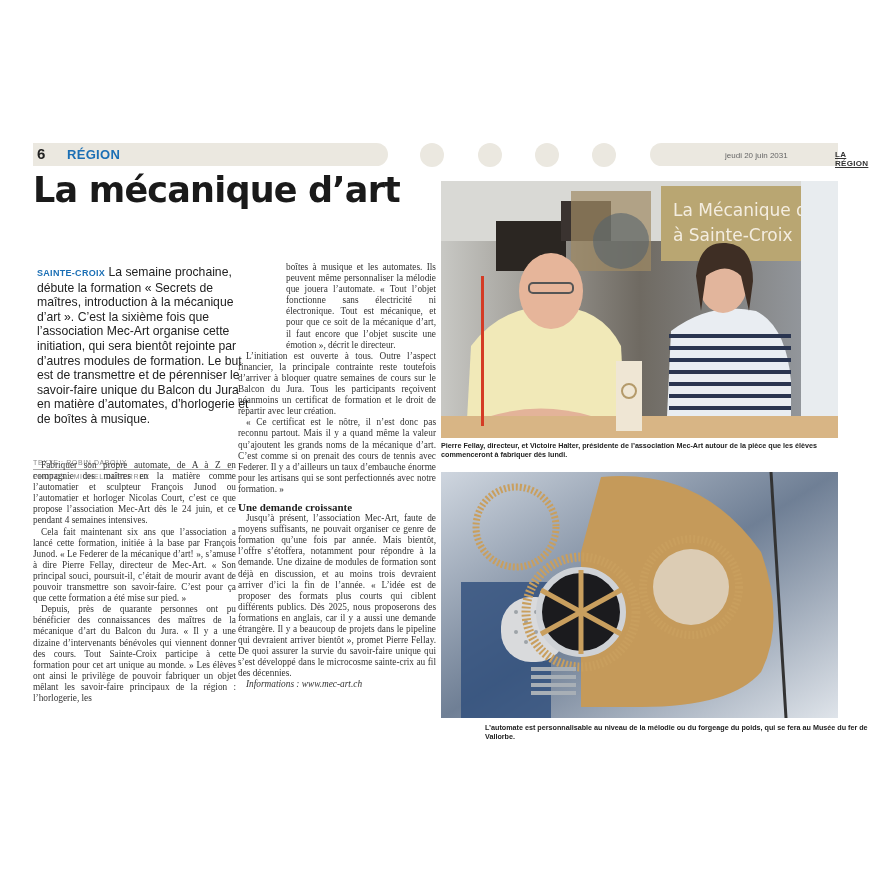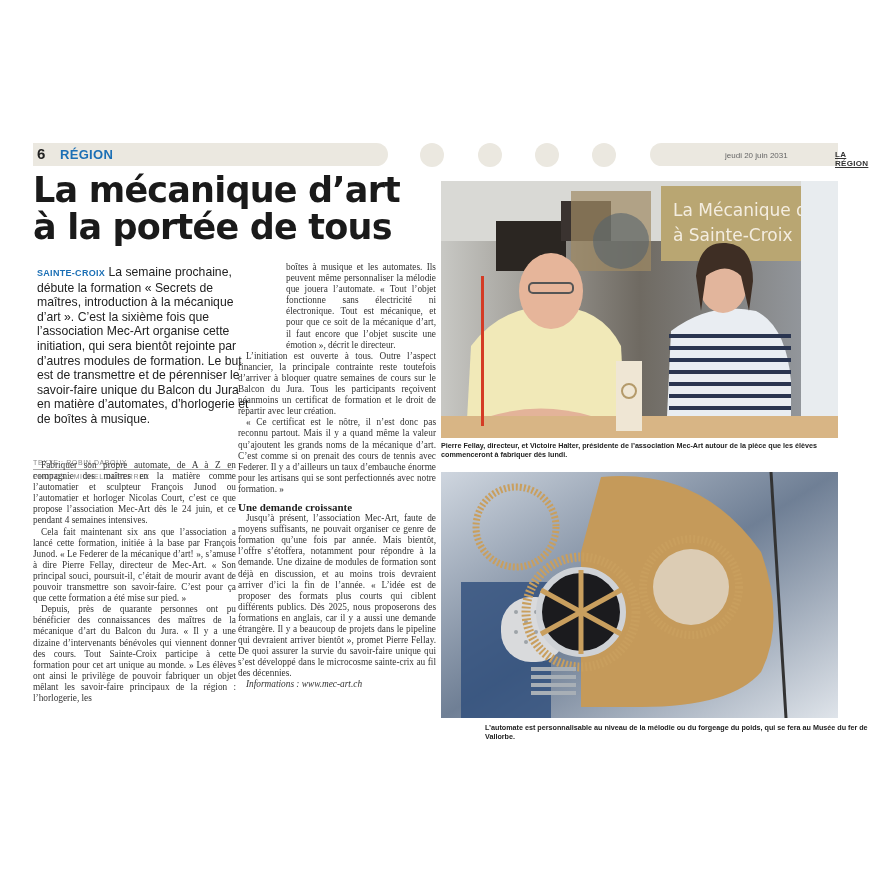--- a/index.html
+++ b/index.html
@@ -6,21 +6,21 @@
   body { width:870px; height:870px; position:relative; overflow:hidden;
          font-family:"Liberation Serif", serif; color:#2a2a2a; }
 
   
   .bar-left { position:absolute; left:33px; top:143px; width:355px; height:23px;
               background:#ebe8e0; border-radius:0 12px 12px 0; }
   .bar-right { position:absolute; left:650px; top:143px; width:188px; height:23px;
                background:#ebe8e0; border-radius:12px 0 0 12px; }
   .dot { position:absolute; top:143px; width:24px; height:24px; border-radius:50%; background:#ebe8e0; }
   .page-num { position:absolute; left:37px; top:145px; font:bold 15px "Liberation Sans", sans-serif; color:#222; }
-  .section { position:absolute; left:60px; top:147px; font:bold 13px "Liberation Sans", sans-serif; color:#1b6fb5; letter-spacing:0.3px; }
+  .section { position:absolute; left:67px; top:147px; font:bold 13px "Liberation Sans", sans-serif; color:#1b6fb5; letter-spacing:0.3px; }
   .date { position:absolute; left:725px; top:151px; font:8px "Liberation Sans", sans-serif; color:#666; }
   .paper { position:absolute; left:835px; top:150px; font:bold 8px "Liberation Sans", sans-serif; color:#333; letter-spacing:0.3px;text-decoration:underline; }
 
   .headline { position:absolute; left:33px; top:172px; width:400px;
               font:bold 35px/37px "DejaVu Sans", sans-serif; color:#1a1a1a; letter-spacing:-0.8px; margin:0; }
 
   .lead { position:absolute; left:33px; top:261px; width:212px;
           font:12.2px/14.6px "Liberation Sans", sans-serif; color:#222; margin:4px; }
   .dateline { color:#1b6fb5; font-weight:bold; font-size:9px; letter-spacing:0.3px; }
 
@@ -54,21 +54,20 @@
 <div class="dot" style="left:535px"></div>
 <div class="dot" style="left:592px"></div>
 <div class="bar-right"></div>
 <div class="page-num">6</div>
 <div class="section">RÉGION</div>
 <div class="date">jeudi 20 juin 2031</div>
 <div class="paper">LA RÉGION</div>
 
 <h1 class="headline">
   <span>La mécanique d’art</span><br>
-  <span>à la portée de tous</span>
 </h1>
 
 <p class="lead">
   <span class="dateline">SAINTE-CROIX</span>
   <span>La semaine prochaine, débute la formation « Secrets de maîtres, introduction à la mécanique d’art ». C’est la sixième fois que l’association Mec-Art organise cette initiation, qui sera bientôt rejointe par d’autres modules de formation. Le but est de transmettre et de pérenniser le savoir-faire unique du Balcon du Jura en matière d’automates, d’horlogerie et de boîtes à musique.</span>
 </p>
 
 <div class="byline">
   <div>TEXTE : ROBIN DABOUX</div>
   <div class="rule"></div>

